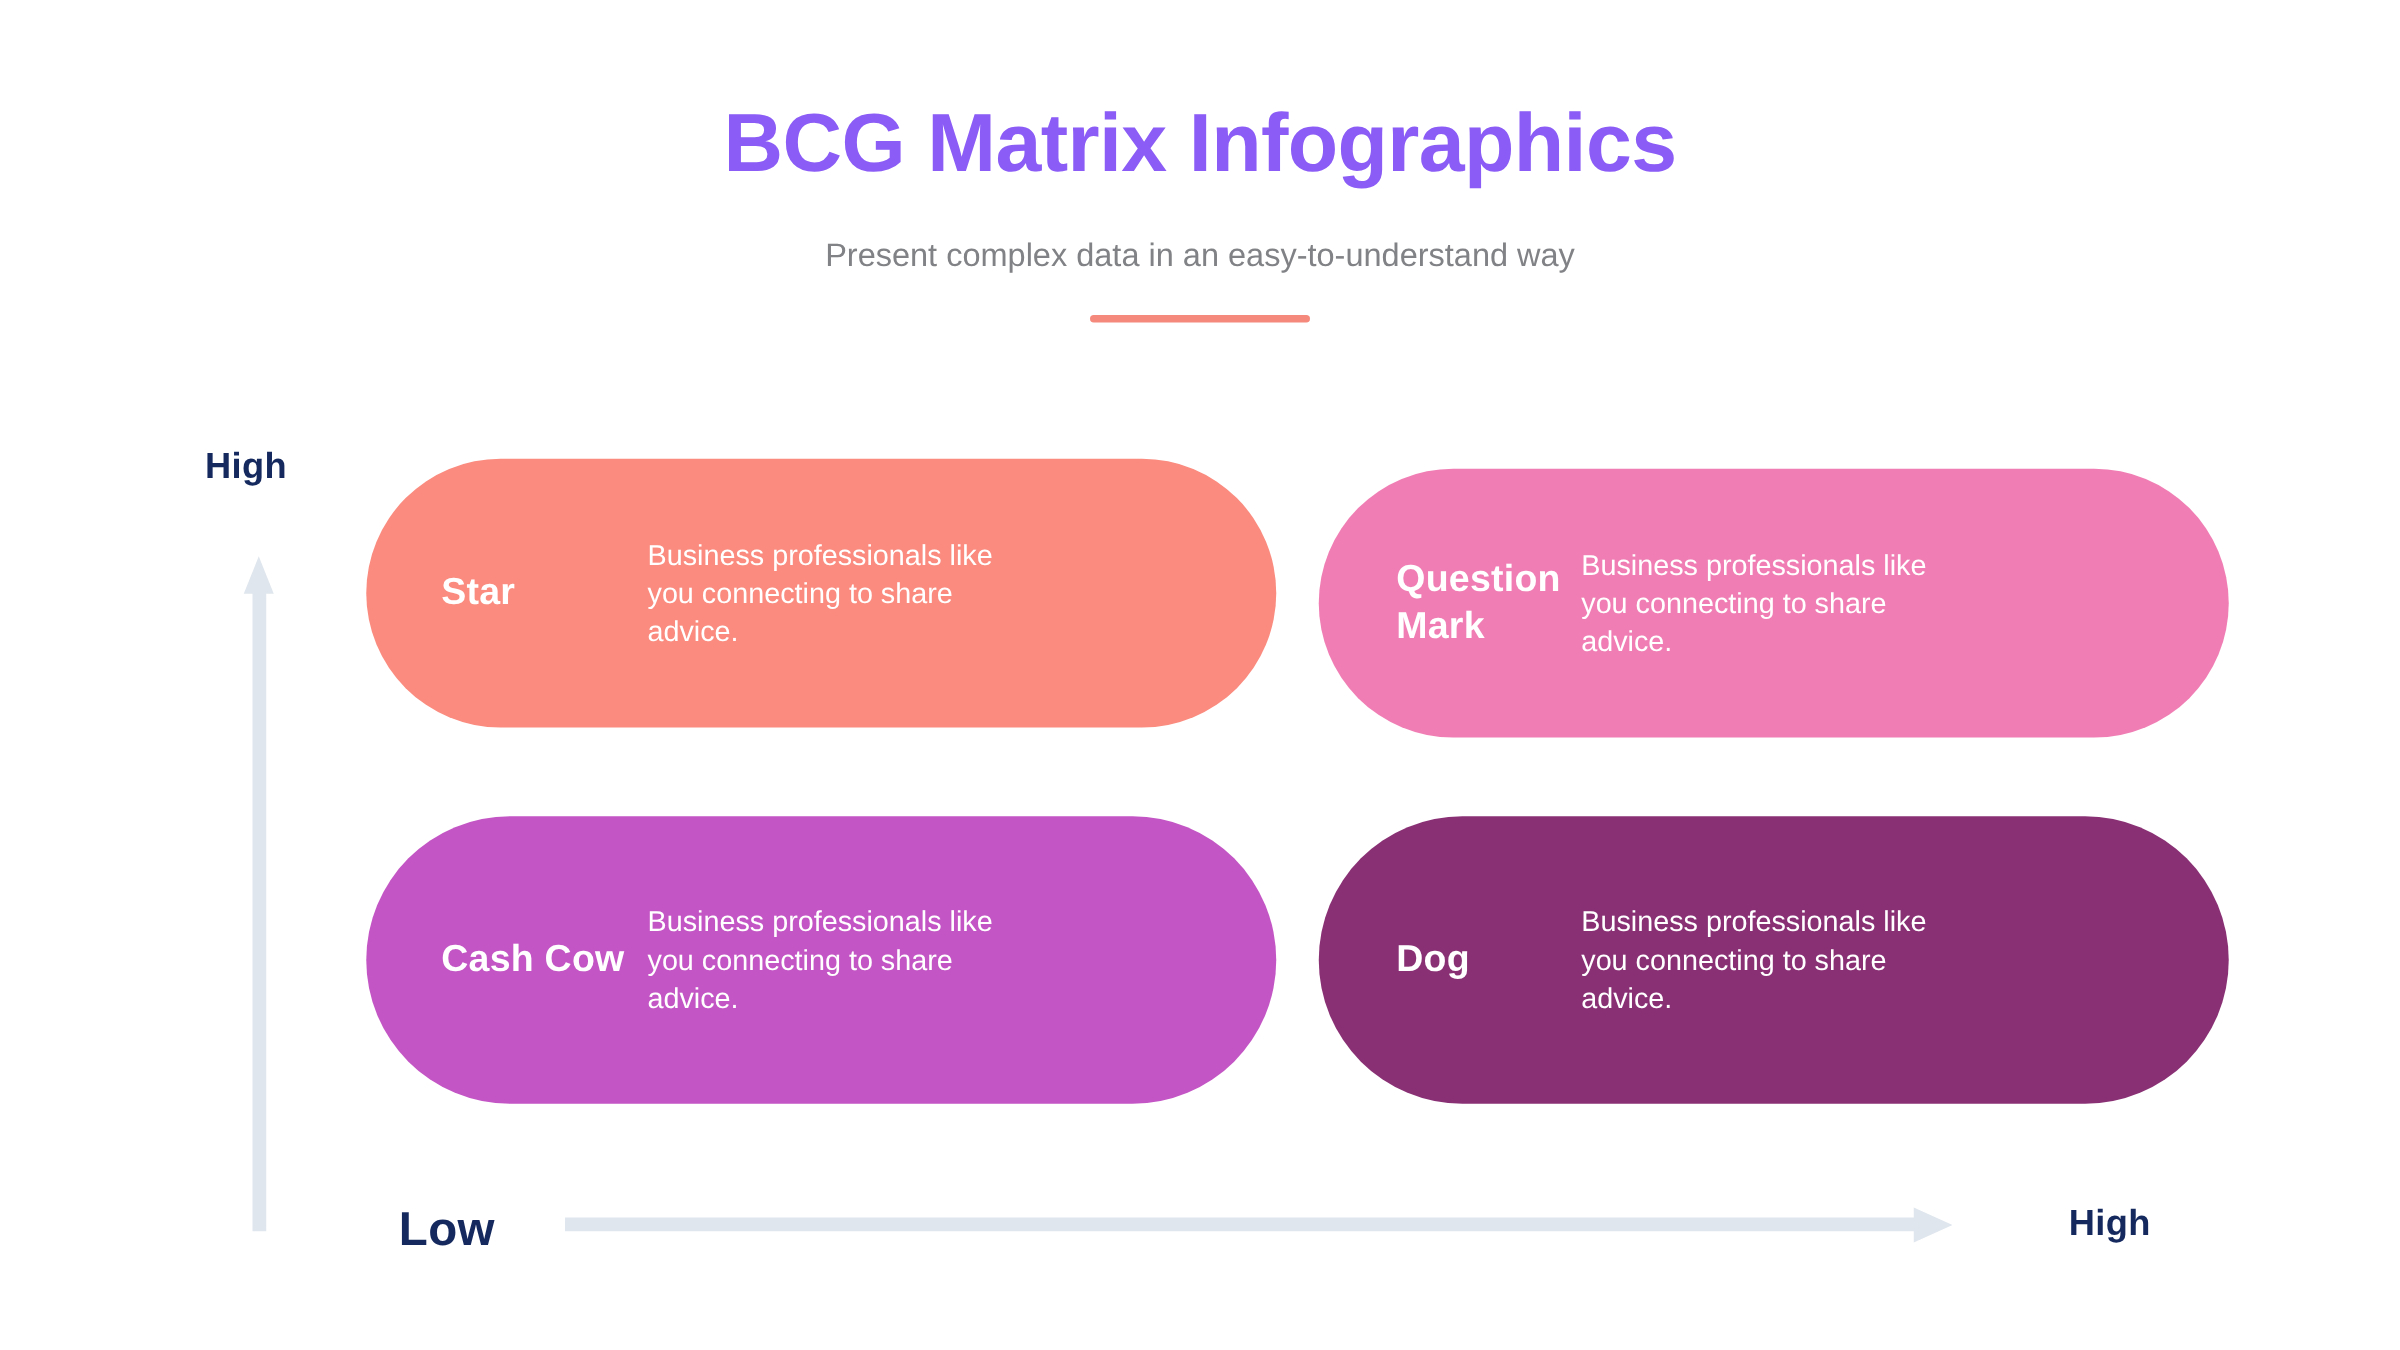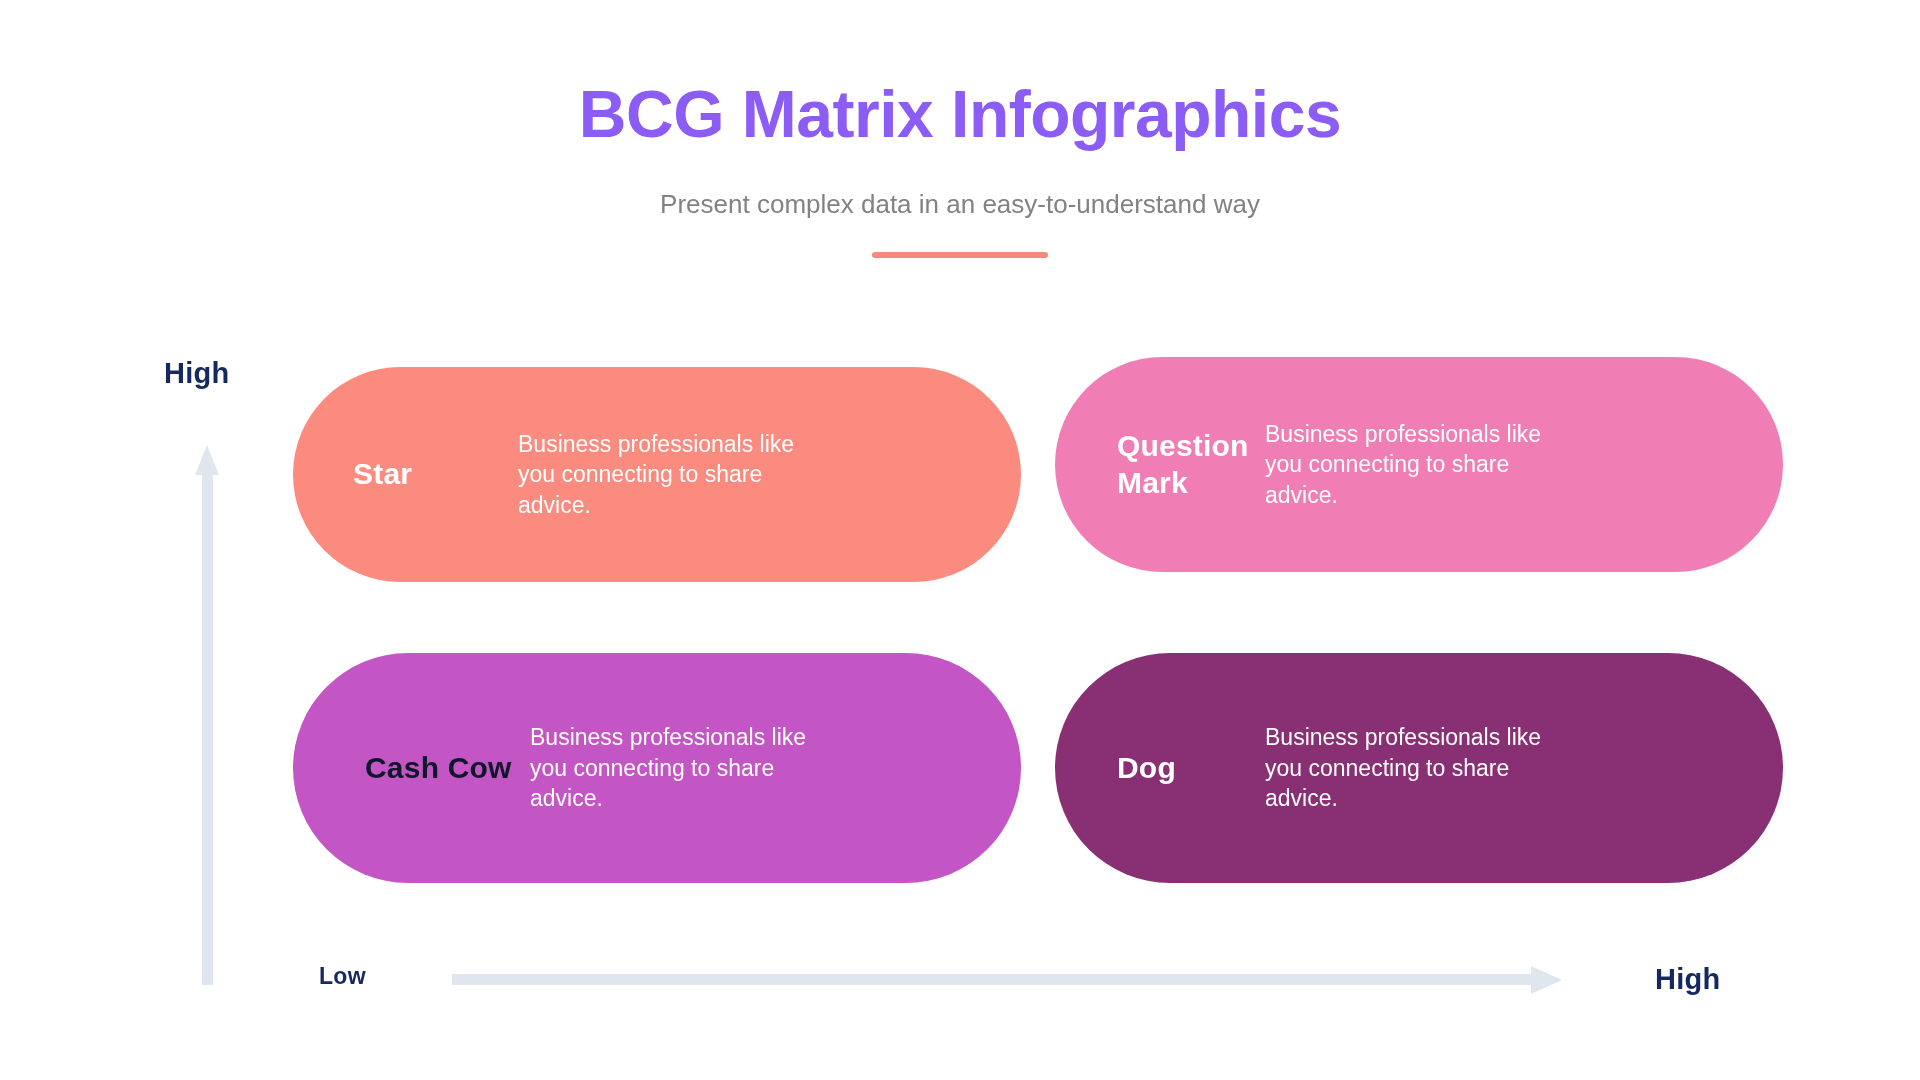--- a/index.html
+++ b/index.html
@@ -117,21 +117,21 @@
     height: 0;
     border-top: 14px solid transparent;
     border-bottom: 14px solid transparent;
     border-left: 31px solid #DFE6ED;
   }
 
   .axis-x-label-low {
     position: absolute;
     left: 319px;
     top: 963px;
-    font-size: 23px;
+    font-size: 38px;
     font-weight: bold;
     color: #15295E;
     letter-spacing: 0.3px;
   }
 
   .axis-x-label-high {
     position: absolute;
     left: 1655px;
     top: 963px;
     font-size: 29px;
@@ -165,21 +165,21 @@
     padding-right: 70px;
     font-size: 23px;
     font-weight: 400;
     color: #FFFFFF;
     line-height: 1.32;
     max-width: 360px;
   }
 
   
   #card-star       { left: 293px;  top: 367px; width: 728px; height: 215px; }
-  #card-question   { left: 1055px; top: 357px; width: 728px; height: 215px; }
+  #card-question   { left: 1055px; top: 375px; width: 728px; height: 215px; }
   #card-cashcow    { left: 293px;  top: 653px; width: 728px; height: 230px; }
   #card-dog        { left: 1055px; top: 653px; width: 728px; height: 230px; }
 
   #card-question .card-label { width: 210px; padding-left: 62px; }
   #card-dog .card-label      { width: 210px; padding-left: 62px; }
 </style>
 </head>
 <body>
 
 <div class="slide">
@@ -208,21 +208,21 @@
     <div class="card-label" style="color: rgb(255, 255, 255);">Star</div>
     <div class="card-body" style="color: rgb(255, 255, 255);">Business professionals like you connecting to share advice.</div>
   </div>
 
   <div class="card" id="card-question" style="background-color: rgb(240, 126, 180);">
     <div class="card-label" style="color: rgb(255, 255, 255);">Question Mark</div>
     <div class="card-body" style="color: rgb(255, 255, 255);">Business professionals like you connecting to share advice.</div>
   </div>
 
   <div class="card" id="card-cashcow" style="background-color: rgb(195, 85, 196);">
-    <div class="card-label" style="color: #0f172a; margin-left: 12px;">Cash Cow</div>
+    <div class="card-label" style="color: #ffffff;">Cash Cow</div>
     <div class="card-body" style="color: rgb(255, 255, 255);">Business professionals like you connecting to share advice.</div>
   </div>
 
   <div class="card" id="card-dog" style="background-color: rgb(137, 48, 116);">
     <div class="card-label" style="color: rgb(255, 255, 255);">Dog</div>
     <div class="card-body" style="color: rgb(255, 255, 255);">Business professionals like you connecting to share advice.</div>
   </div>
 
 </div>
 

